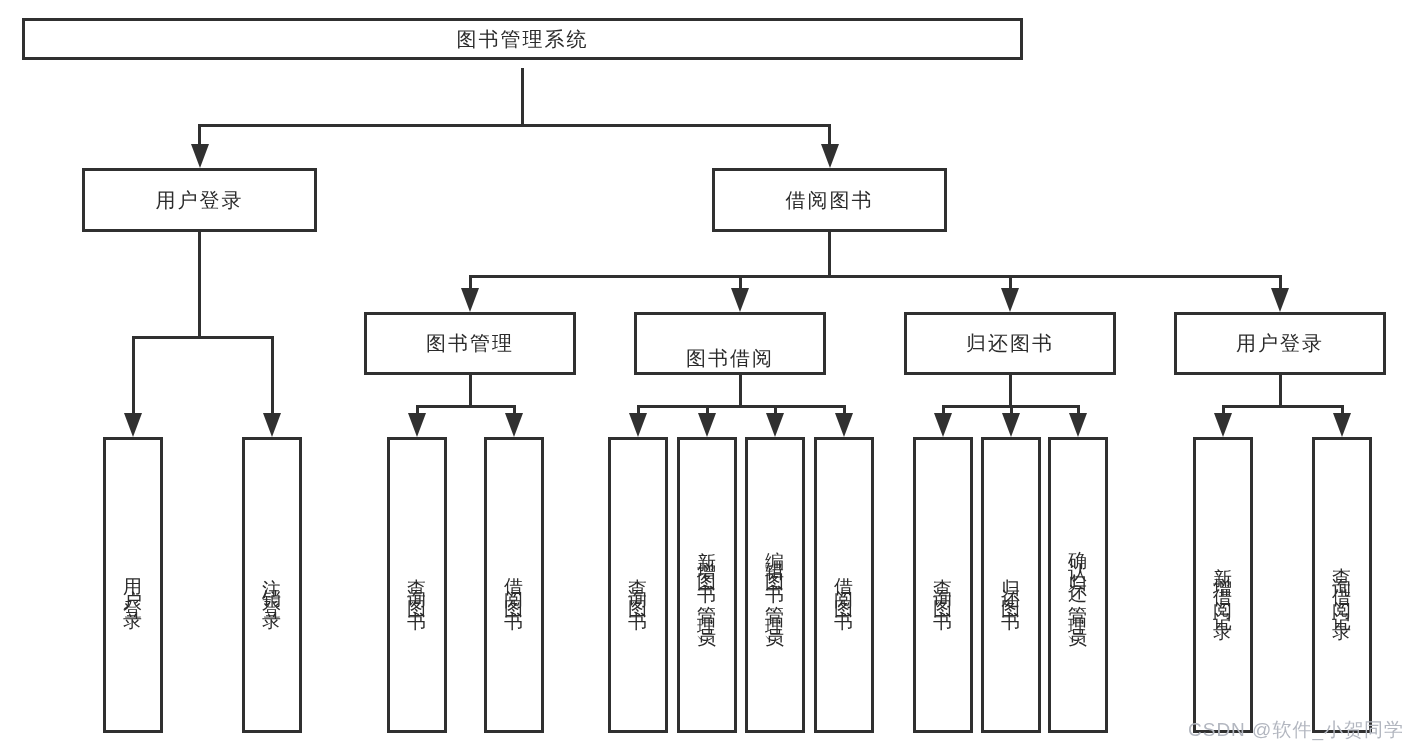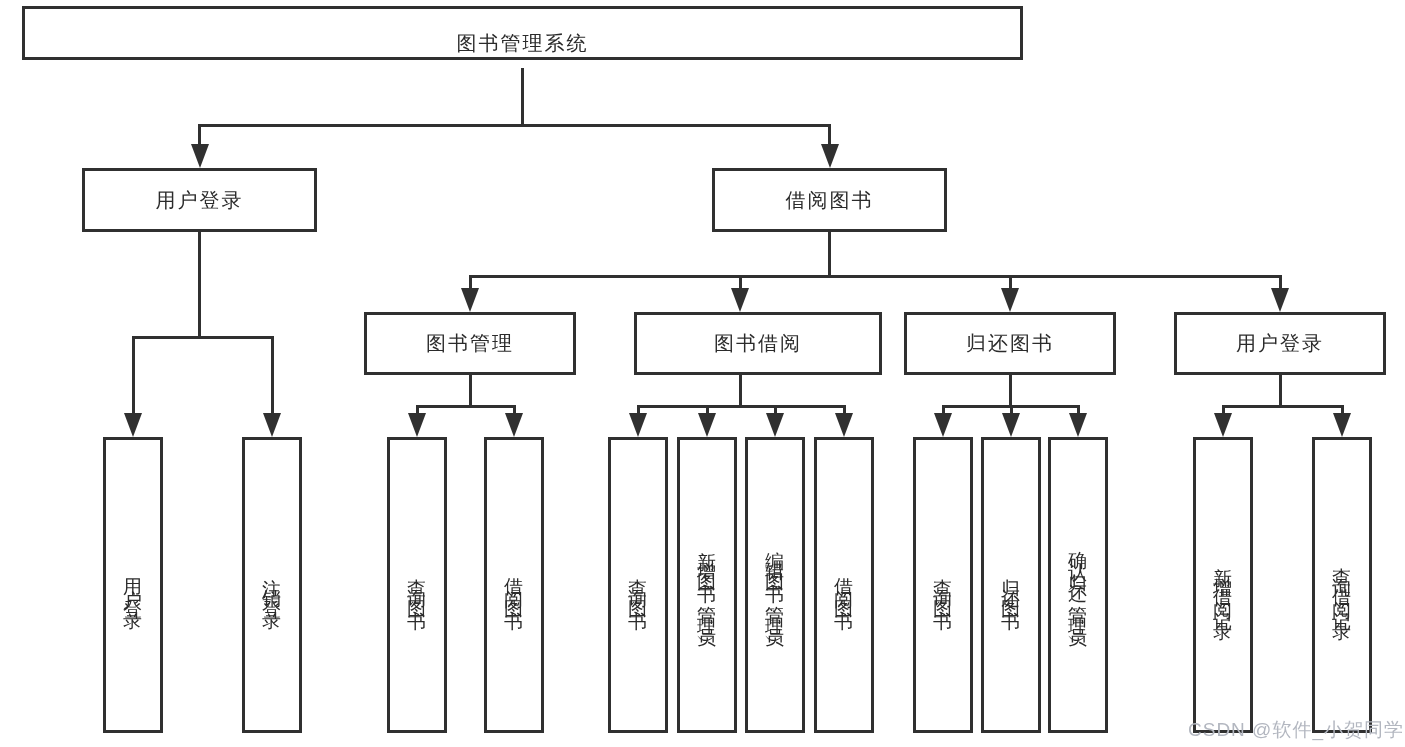--- a/index.html
+++ b/index.html
@@ -118,33 +118,33 @@
       <div class="line-v" style="left: 1076.5px; top: 405px; height: 14px;"></div>
       <div class="arrowhead" style="left: 1069px; top: 413px;"></div>
       <div class="line-v" style="left: 1278.5px; top: 375px; height: 33px;"></div>
       <div class="line-h" style="left: 1221.5px; top: 405px; width: 122px;"></div>
       <div class="line-v" style="left: 1221.5px; top: 405px; height: 14px;"></div>
       <div class="arrowhead" style="left: 1214px; top: 413px;"></div>
       <div class="line-v" style="left: 1340.5px; top: 405px; height: 14px;"></div>
       <div class="arrowhead" style="left: 1333px; top: 413px;"></div>
     </div>
   <div id="nodes-layer">
-      <div class="node horizontal" style="left: 22px; top: 6px; width: 1001px; height: 54px; align-items: flex-end;">
+      <div class="node horizontal" style="left: 22px; top: 18px; width: 1001px; height: 42px;">
         <span class="label">图书管理系统</span>
       </div>
       <div class="node horizontal" style="left: 82px; top: 168px; width: 235px; height: 64px;">
         <span class="label">用户登录</span>
       </div>
       <div class="node horizontal" style="left: 712px; top: 168px; width: 235px; height: 64px;">
         <span class="label">借阅图书</span>
       </div>
       <div class="node horizontal" style="left: 364px; top: 312px; width: 212px; height: 63px;">
         <span class="label">图书管理</span>
       </div>
-      <div class="node horizontal" style="left: 634px; top: 312px; width: 248px; height: 63px;">
+      <div class="node horizontal" style="left: 634px; top: 312px; width: 192px; height: 63px; align-items: flex-end;">
         <span class="label">图书借阅</span>
       </div>
       <div class="node horizontal" style="left: 904px; top: 312px; width: 212px; height: 63px;">
         <span class="label">归还图书</span>
       </div>
       <div class="node horizontal" style="left: 1174px; top: 312px; width: 212px; height: 63px;">
         <span class="label">用户登录</span>
       </div>
       <div class="node vertical" style="left: 103px; top: 437px; width: 60px; height: 296px;">
         <span class="label">用户登录</span>

